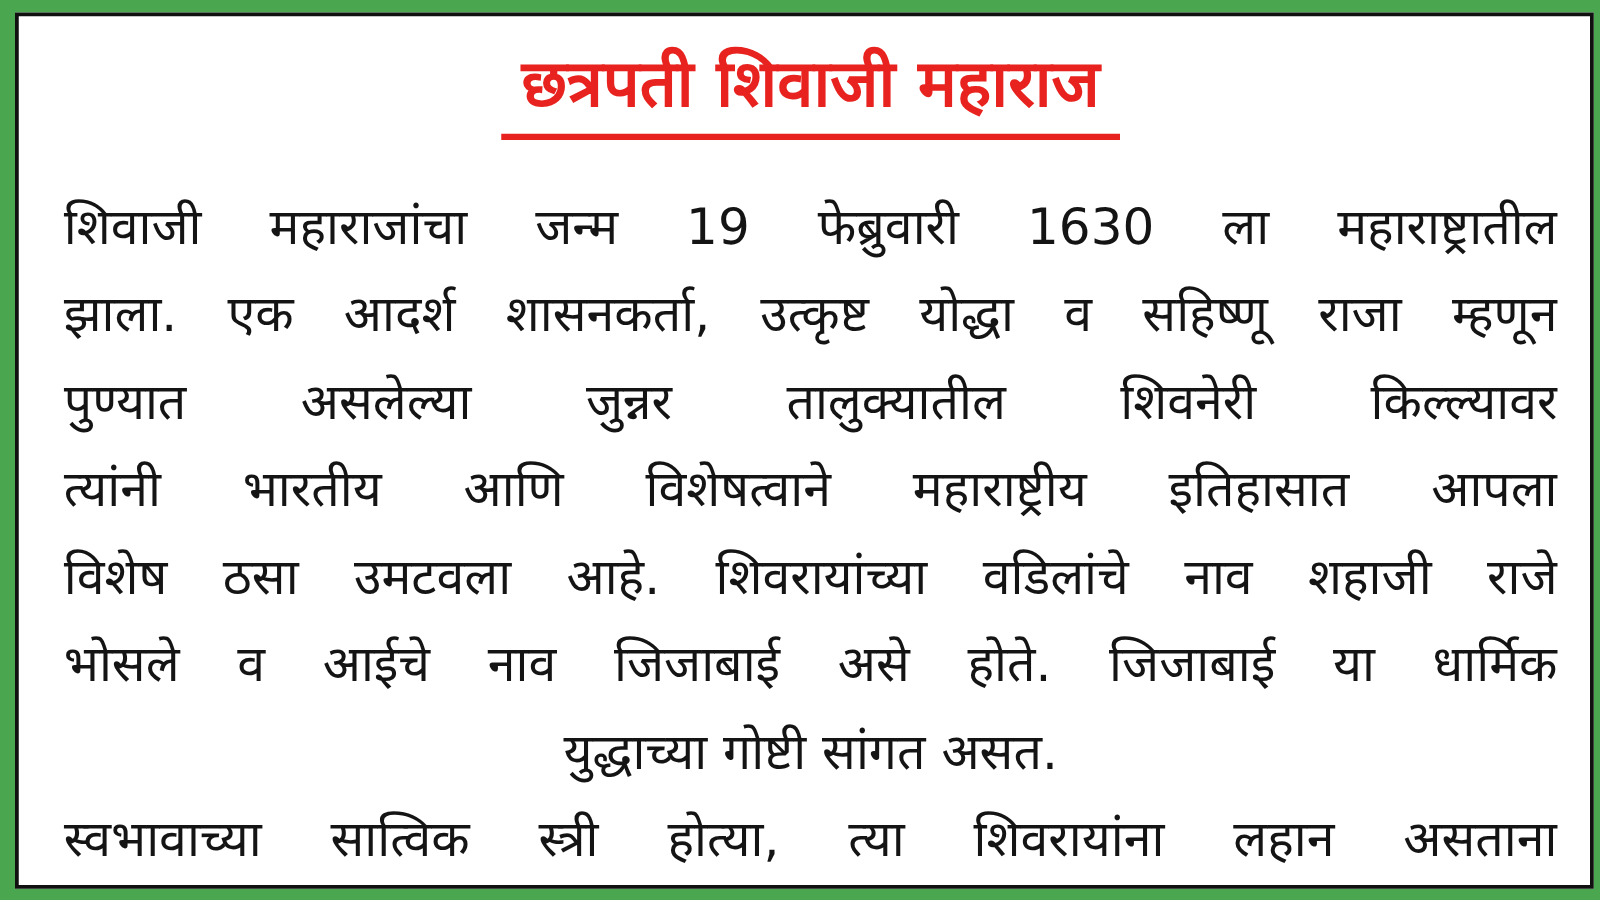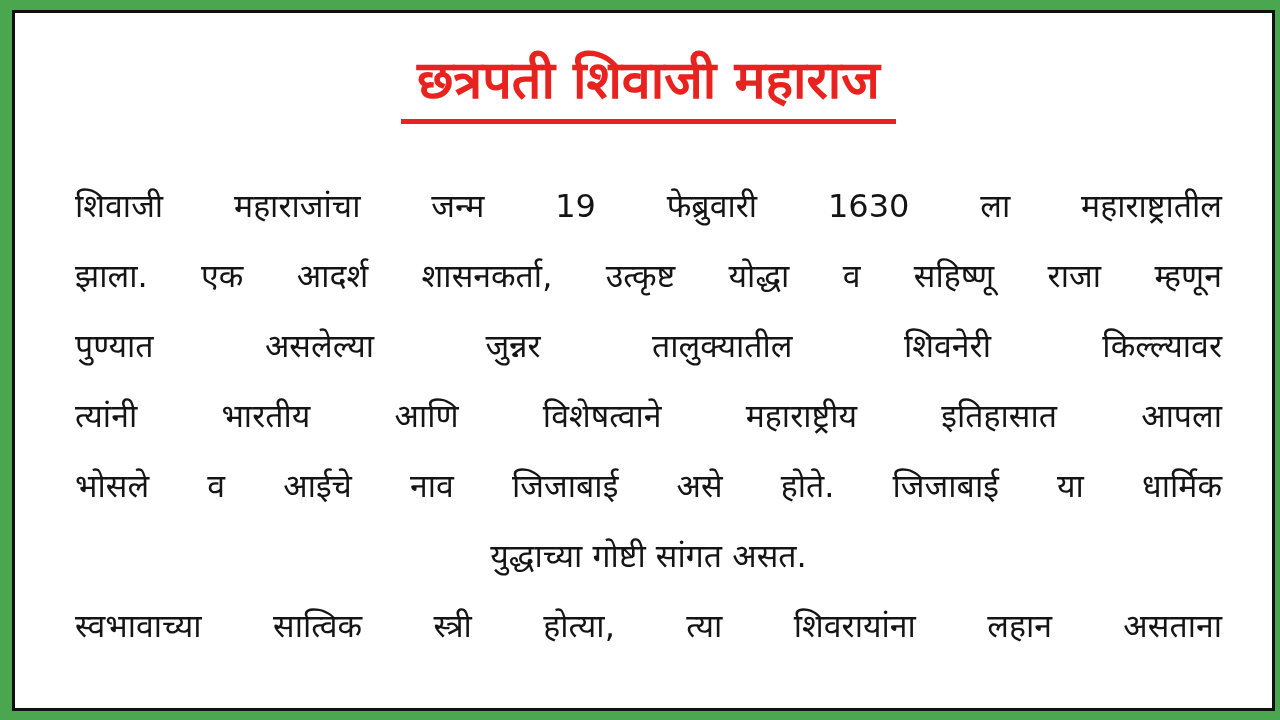--- a/index.html
+++ b/index.html
@@ -1,15 +1,15 @@
 <!DOCTYPE html>
 <html style="--border-green: #4aa64f; --inner-black: #101010; --title-red: #e8231f; --text-black: #141414; --page-white: #ffffff;"><head>
 <meta charset="utf-8">
 <style>
-  * { margin: 0; padding: 12px; box-sizing: border-box; }
+  * { margin: 0; padding: 0; box-sizing: border-box; }
   html, body {
     width: 1280px; height: 720px;
     font-family: "DejaVu Sans", "Liberation Sans", sans-serif;
     overflow: hidden;
   }
   .frame {
     position: absolute;
     inset: 0;
     background: var(--border-green, #4aa64f);
   }
@@ -32,21 +32,21 @@
     line-height: 70px;
     padding: 0 16px 4px 16px;
     border-bottom: 5px solid var(--title-red, #e8231f);
     white-space: nowrap;
   }
   .paragraph {
     margin-top: 22px;
   }
   .line {
     color: var(--text-black, #141414);
-    font-size: 32px;
+    font-size: 40px;
     font-weight: 500;
     height: 70px;
     line-height: 70px;
     overflow: hidden;
     text-align: justify;
     text-align-last: justify;
   }
   .line-last {
     text-align: center;
     text-align-last: center;
@@ -58,18 +58,19 @@
 <div class="frame">
   <div class="page">
     <div class="title-row">
       <span class="title-text">छत्रपती शिवाजी महाराज</span>
     </div>
     <div class="paragraph">
         <div class="line">शिवाजी महाराजांचा जन्म 19 फेब्रुवारी 1630 ला महाराष्ट्रातील</div>
         <div class="line">झाला. एक आदर्श शासनकर्ता, उत्कृष्ट योद्धा व सहिष्णू राजा म्हणून</div>
         <div class="line">पुण्यात असलेल्या जुन्नर तालुक्यातील शिवनेरी किल्ल्यावर</div>
         <div class="line">त्यांनी भारतीय आणि विशेषत्वाने महाराष्ट्रीय इतिहासात आपला</div>
+        <div class="line">विशेष ठसा उमटवला आहे. शिवरायांच्या वडिलांचे नाव शहाजी राजे</div>
         <div class="line">भोसले व आईचे नाव जिजाबाई असे होते. जिजाबाई या धार्मिक</div>
         <div class="line line-last">युद्धाच्या गोष्टी सांगत असत.</div>
         <div class="line">स्वभावाच्या सात्विक स्त्री होत्या, त्या शिवरायांना लहान असताना</div>
       </div>
   </div>
 </div>
 
 </body></html>

